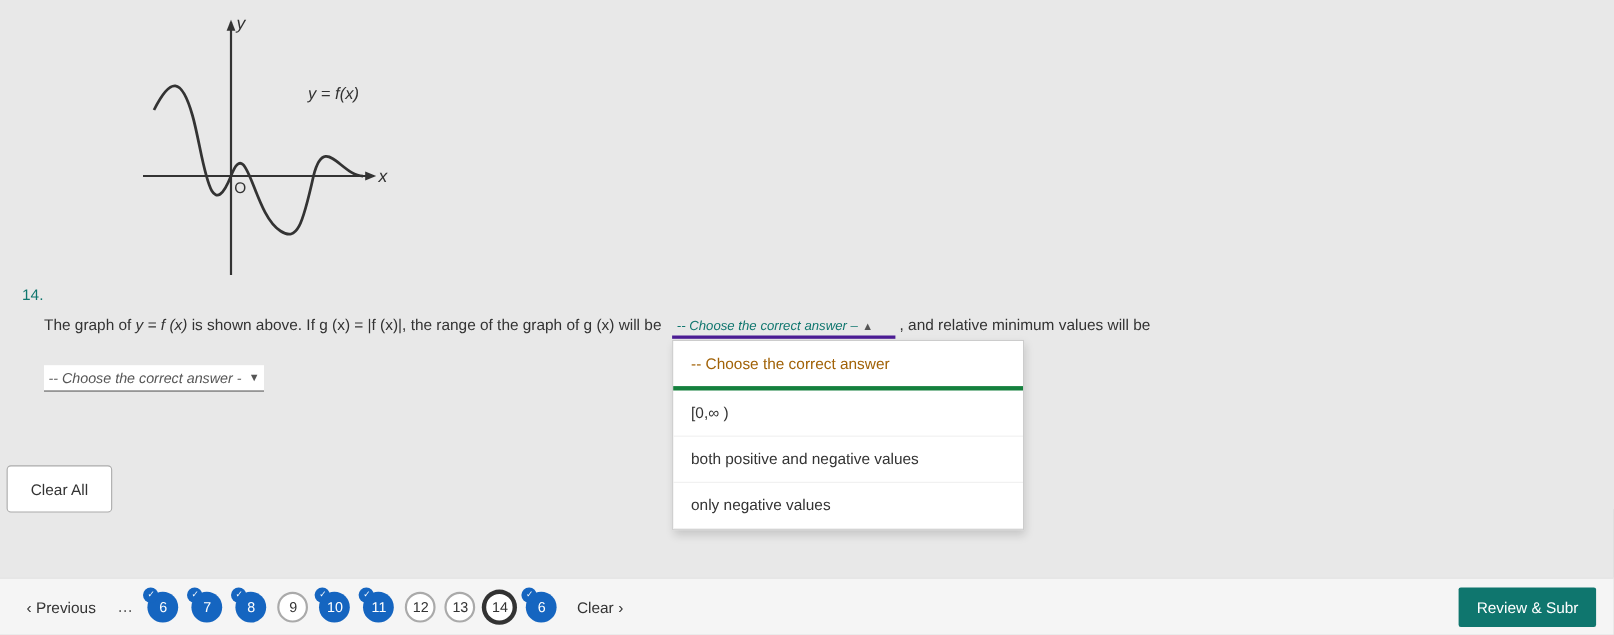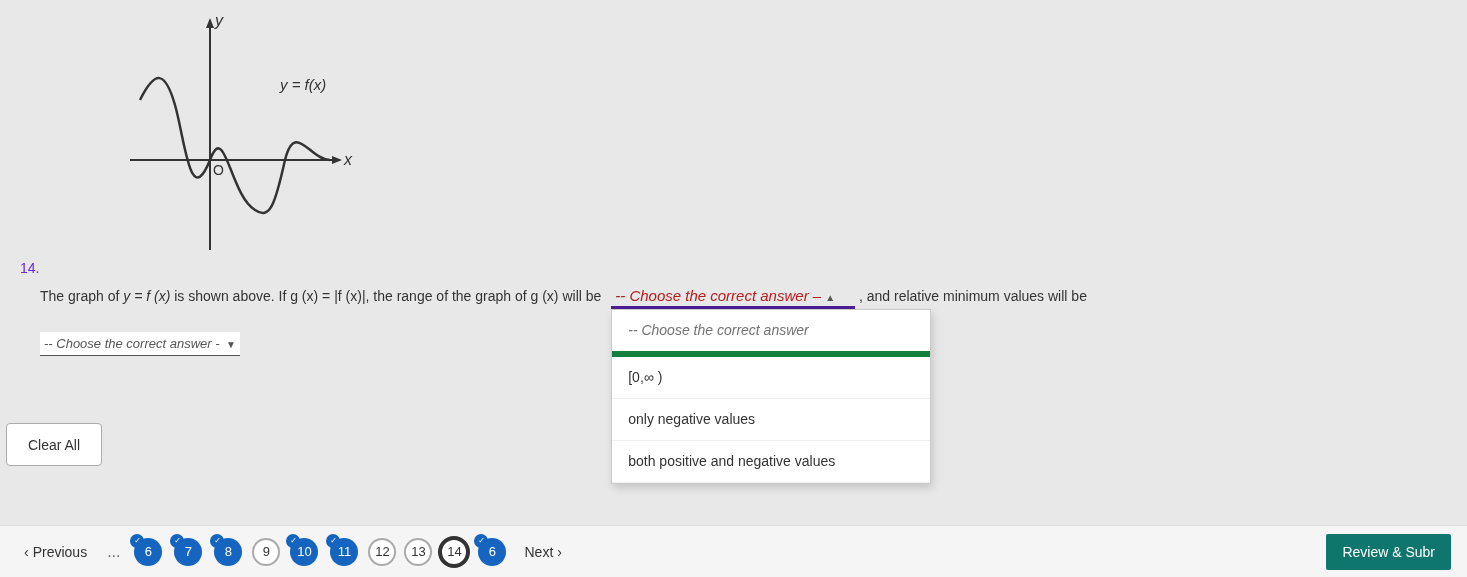--- a/index.html
+++ b/index.html
@@ -33,21 +33,21 @@
       width: 100%;
       height: 100%;
     }
 
     
     .question-number {
       position: absolute;
       top: 260px;
       left: 20px;
       font-size: 14px;
-      color: #6d28d9;
+      color: #0f766e;
     }
 
     
     .question-text {
       position: absolute;
       top: 285px;
       left: 40px;
       right: 20px;
       font-size: 14px;
       color: #333;
@@ -102,22 +102,22 @@
       display: flex;
       align-items: center;
       justify-content: center;
     }
 
     .dropdown-2-trigger {
       background: transparent;
       border: none;
       border-bottom: 3px solid #4c1d95;
       padding: 2px 20px 2px 4px;
-      font-size: 15px;
-      color: #b91c1c;
+      font-size: 12px;
+      color: #0f766e;
       font-style: italic;
       cursor: pointer;
       position: relative;
       white-space: nowrap;
     }
 
     .dropdown-2-trigger::after {
       content: '▲';
       font-size: 10px;
       margin-left: 4px;
@@ -138,23 +138,22 @@
 
     .dropdown-menu-item {
       padding: 10px 16px;
       font-size: 14px;
       color: #333;
       cursor: pointer;
       border-bottom: 1px solid #f0f0f0;
     }
 
     .dropdown-menu-item.placeholder {
-      color: #737373;
-      font-style: italic;
-      border-bottom: 6px solid #15803d;
+      color: #a16207;
+      border-bottom: 4px solid #15803d;
     }
 
     
     .bottom-nav {
       position: absolute;
       bottom: 0;
       left: 0;
       right: 0;
       height: 52px;
       background: #f5f5f5;
@@ -303,22 +302,22 @@
     <span>The graph of </span>
     <span class="inline-math">y = f (x)</span>
     <span>is shown above. If g (x) = |f (x)|, the range of the graph of g (x) will be</span>
     
     <span style="margin-left:6px; position:relative; display:inline-block;">
       <button class="dropdown-2-trigger">-- Choose the correct answer –</button>
       
       <div class="dropdown-menu">
         <div class="dropdown-menu-item placeholder">-- Choose the correct answer</div>
         <div class="dropdown-menu-item">[0,∞ )</div>
+        <div class="dropdown-menu-item">both positive and negative values</div>
         <div class="dropdown-menu-item">only negative values</div>
-        <div class="dropdown-menu-item">both positive and negative values</div>
       </div>
     </span>
     <span>, and relative minimum values will be</span>
   </div>
 
   <div style="position:absolute; top:332px; left:40px;">
     <div class="dropdown-wrapper">
       <select class="dropdown-select">
         <option>-- Choose the correct answer --</option>
         <option>[0,∞ )</option>
@@ -373,21 +372,21 @@
     <div class="empty-circle">13</div>
 
     <div class="current-circle">14</div>
 
     <div class="checked-circle">
       <div class="check-badge">✓</div>
       <div class="outer">6</div>
     </div>
 
     <button class="nav-next">
-      <span>Next</span>
+      <span>Clear</span>
       <span>›</span>
     </button>
 
     <div class="nav-spacer"></div>
 
     <button class="review-btn">Review &amp; Subr</button>
   </div>
 
 </div>
 

